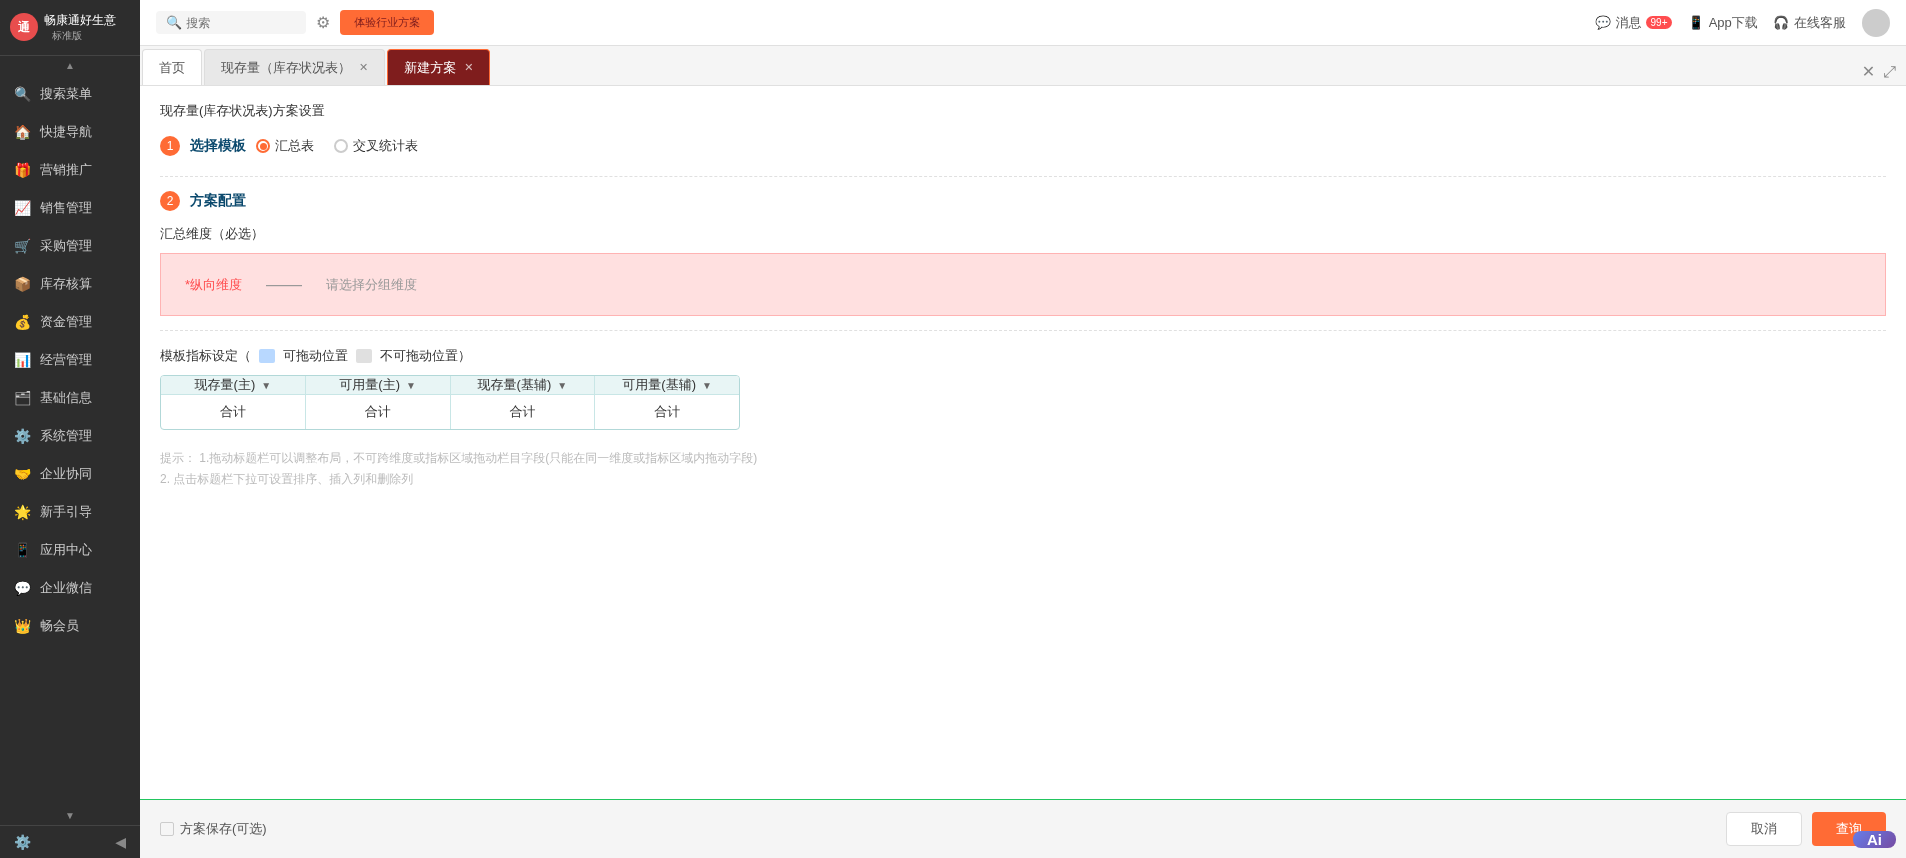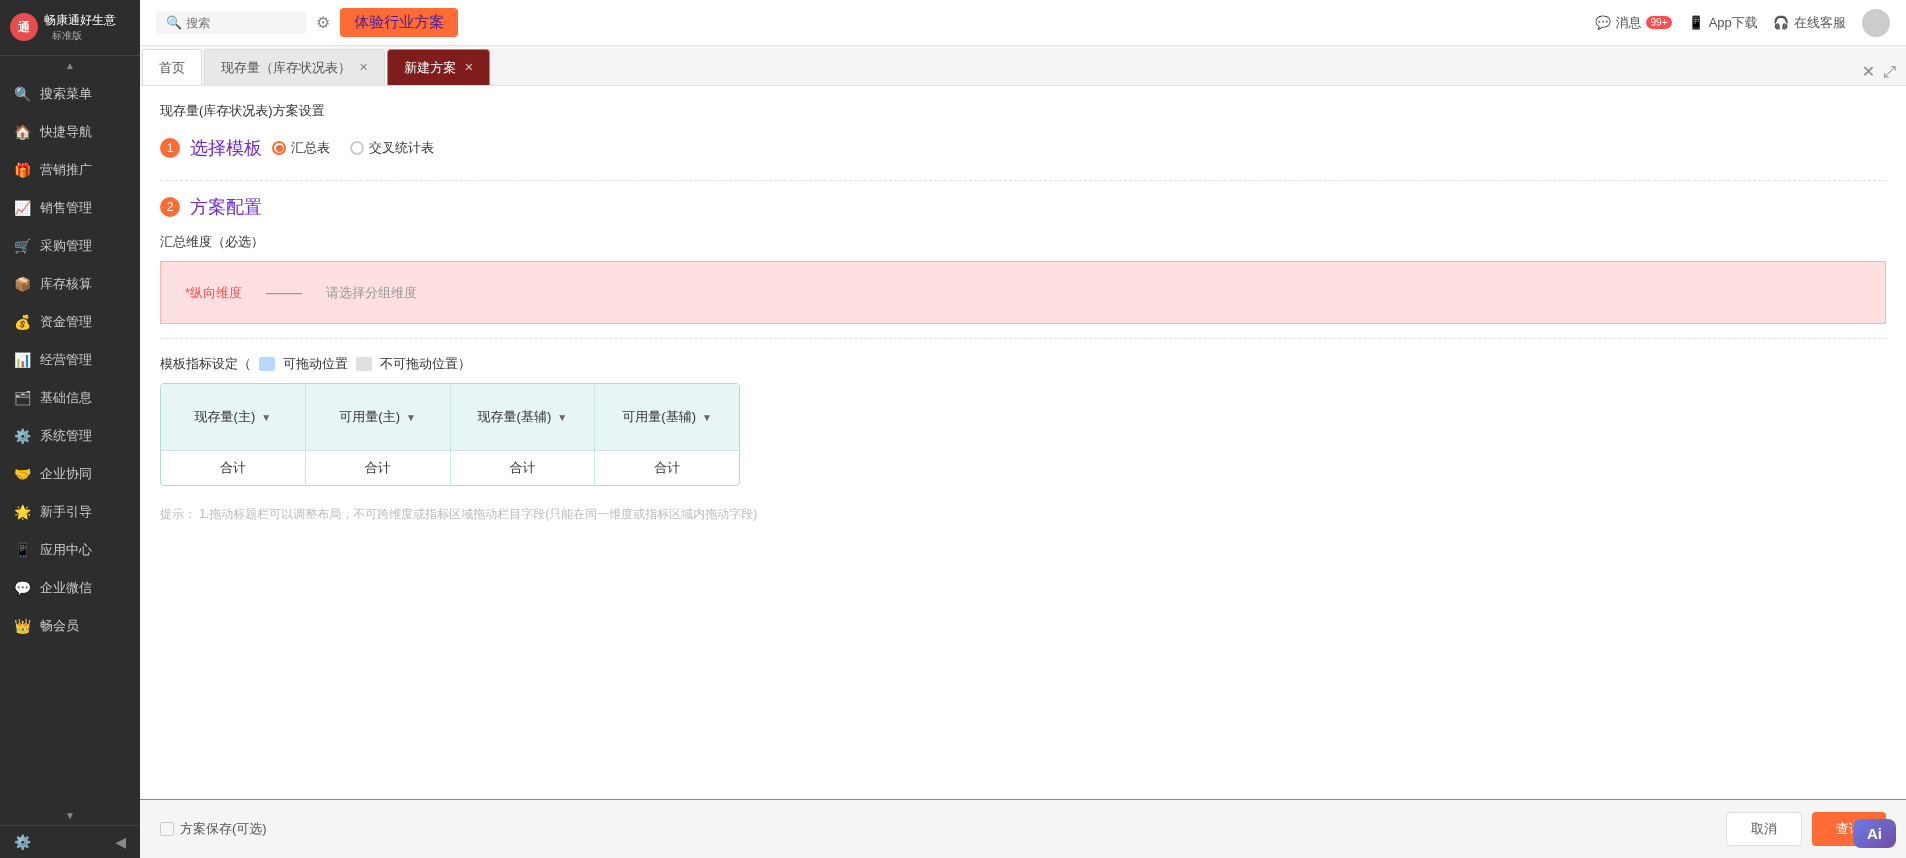--- a/index.html
+++ b/index.html
@@ -63,22 +63,22 @@
     .topbar-search {
       display: flex; align-items: center; gap: 4px;
       background: #f5f5f5; border-radius: 4px;
       padding: 4px 10px; width: 150px;
     }
     .topbar-search input {
       border: none; background: transparent; outline: none; font-size: 12px; color: #999; width: 100px;
     }
     .topbar-settings { color: #888; cursor: pointer; font-size: 16px; }
     .topbar-trial-btn {
-      background: #ff6b35; color: #4c1d95; border: none; border-radius: 4px;
-      padding: 5px 14px; cursor: pointer; font-size: 15px;
+      background: #ff6b35; color: #7f1d1d; border: none; border-radius: 4px;
+      padding: 5px 14px; cursor: pointer; font-size: 11px;
     }
     .topbar-spacer { flex: 1; }
     .topbar-right { display: flex; align-items: center; gap: 16px; }
     .topbar-msg { display: flex; align-items: center; gap: 4px; color: #555; font-size: 13px; cursor: pointer; position: relative; }
     .badge { background: #ff4d4f; color: white; font-size: 10px; border-radius: 8px; padding: 1px 5px; }
     .topbar-app { display: flex; align-items: center; gap: 4px; color: #555; font-size: 13px; cursor: pointer; }
     .topbar-service { display: flex; align-items: center; gap: 4px; color: #555; font-size: 13px; cursor: pointer; }
     .topbar-user { display: flex; align-items: center; gap: 4px; cursor: pointer; }
     .avatar { width: 28px; height: 28px; border-radius: 50%; background: #ccc; }
 
@@ -114,21 +114,21 @@
     
     .section { margin-bottom: 20px; }
     .section-header {
       display: flex; align-items: center; gap: 10px; margin-bottom: 14px;
     }
     .section-num {
       width: 20px; height: 20px; border-radius: 50%;
       background: #ff6b35; color: white; font-size: 12px;
       display: flex; align-items: center; justify-content: center; flex-shrink: 0;
     }
-    .section-title { font-size: 18px; font-weight: normal; color: #6d28d9; }
+    .section-title { font-size: 14px; font-weight: bold; color: #0c4a6e; }
 
     
     .template-options { display: flex; align-items: center; gap: 20px; }
     .radio-option { display: flex; align-items: center; gap: 5px; cursor: pointer; font-size: 13px; color: #333; }
     .radio-dot {
       width: 14px; height: 14px; border-radius: 50%; border: 2px solid #ccc;
       display: flex; align-items: center; justify-content: center;
     }
     .radio-dot.selected { border-color: #ff6b35; }
     .radio-dot.selected::after { content: ''; width: 7px; height: 7px; background: #ff6b35; border-radius: 50%; }
@@ -153,21 +153,21 @@
     .indicator-badge-draggable {
       width: 16px; height: 14px; background: #b8d8ff; border-radius: 2px; display: inline-block;
     }
     .indicator-badge-fixed {
       width: 16px; height: 14px; background: #e0e0e0; border-radius: 2px; display: inline-block;
     }
 
     .stats-table { border: 1px solid #b2d8d8; border-radius: 4px; overflow: hidden; width: 580px; }
     .stats-table-header { display: flex; background: #e8f5f5; }
     .stats-col {
-      flex: 1; padding: 24px 12px;
+      flex: 1; padding: 0 12px;
       display: flex; align-items: center; justify-content: center;
       border-right: 1px solid #c8e6e6; font-size: 13px; color: #333; gap: 6px;
       cursor: pointer;
     }
     .stats-col:last-child { border-right: none; }
     .stats-col-label { font-size: 13px; }
     .stats-col-arrow { font-size: 10px; color: #666; }
     .stats-table-row { display: flex; border-top: 1px solid #c8e6e6; }
     .stats-cell {
       flex: 1; padding: 8px 12px; text-align: center; font-size: 13px; color: #333;
@@ -197,21 +197,21 @@
     .btn-query {
       padding: 7px 24px; background: #ff6b35; color: white;
       border: none; border-radius: 4px; cursor: pointer; font-size: 13px;
     }
 
     
     .ai-badge {
       position: fixed; bottom: 10px; right: 10px;
       background: linear-gradient(135deg, #667eea, #764ba2);
       color: white; border-radius: 8px;
-      padding: 6px 14px; font-size: 15px; font-weight: bold;
+      padding: 0 14px; font-size: 15px; font-weight: bold;
       cursor: pointer;
     }
   </style>
 </head>
 <body>
 
 <div class="sidebar">
   <div class="sidebar-logo">
     <div class="sidebar-logo-icon">通</div>
     <div>
@@ -407,20 +407,21 @@
           <div class="stats-table-row">
             <div class="stats-cell">合计</div>
             <div class="stats-cell">合计</div>
             <div class="stats-cell">合计</div>
             <div class="stats-cell">合计</div>
           </div>
         </div>
 
         <div class="tips">
           <div class="tip-item">提示：  1.拖动标题栏可以调整布局，不可跨维度或指标区域拖动栏目字段(只能在同一维度或指标区域内拖动字段)</div>
+          <div class="tip-item">2. 点击标题栏下拉可设置排序、插入列和删除列</div>
         </div>
       </div>
     </div>
   </div>
 
   <div class="bottombar">
     <div class="save-option">
       <div class="checkbox"></div>
       <span>方案保存(可选)</span>
     </div>

